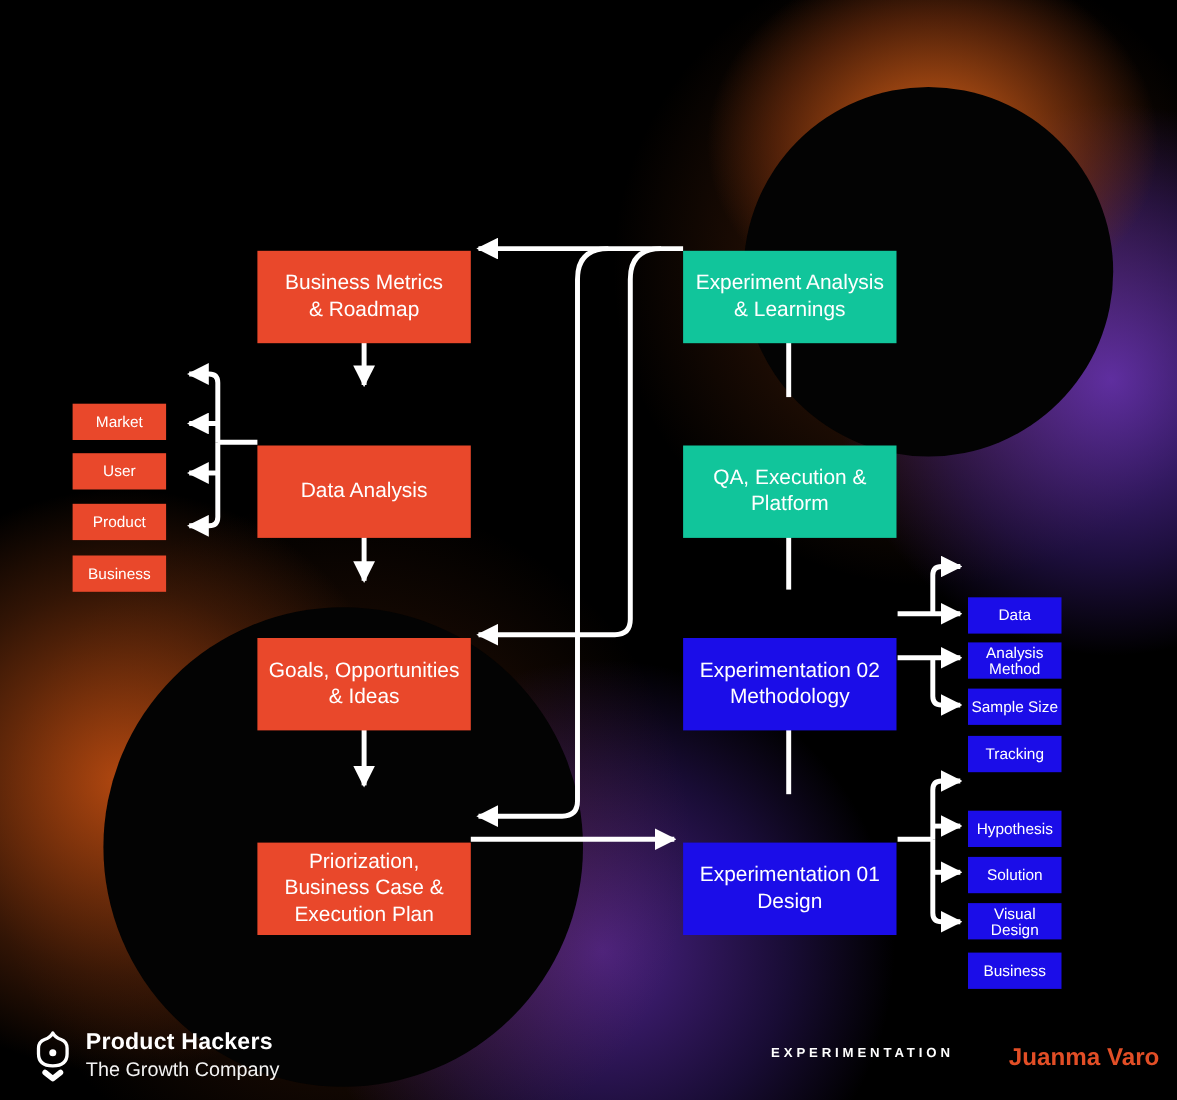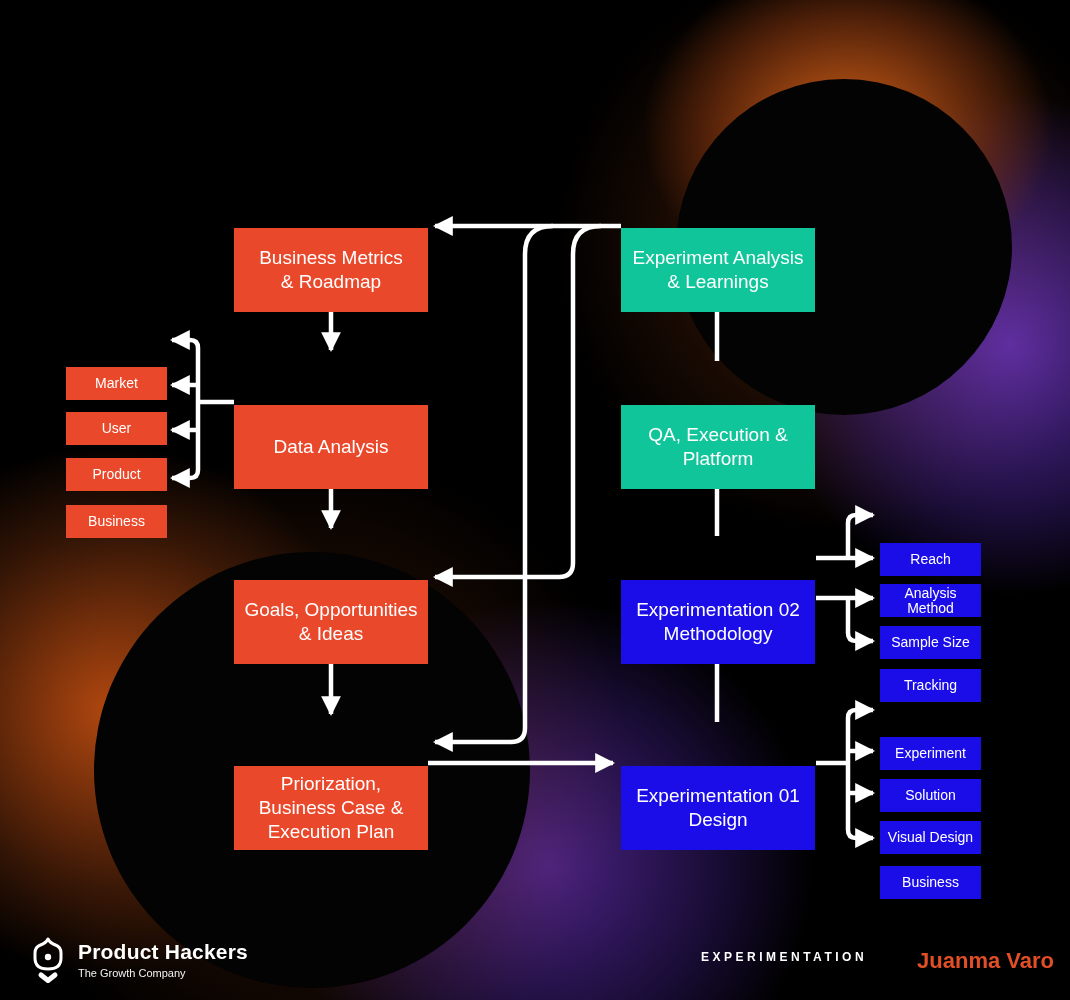--- a/index.html
+++ b/index.html
@@ -17,29 +17,29 @@
   }
   .glow-circle{position:absolute;border-radius:50%;background:#030303;}
   #circle-top{left:676px;top:79px;width:336px;height:336px;}
   #circle-bottom{left:94px;top:552px;width:436px;height:436px;}
   #connectors{position:absolute;left:0;top:0;z-index:2;}
   .node{
     position:absolute;z-index:3;display:flex;align-items:center;justify-content:center;
     text-align:center;color:#fff;white-space:pre-line;margin-top:44px;
   }
   .main{width:194px;height:84px;font-size:19px;line-height:1.25;font-weight:400;}
-  .sub{width:101px;height:33px;font-size:14px;line-height:1.05;font-weight:400;}
+  .sub{width:85px;height:33px;font-size:14px;line-height:1.05;font-weight:400;}
   .orange{background:var(--orange,#E9482B);}
   .teal{background:var(--teal,#11C59B);}
   .blue{background:var(--blue,#1B0DE8);}
   
   #footer-logo{position:absolute;left:28px;top:936px;z-index:3;display:flex;align-items:center;}
   #brand-text{margin-left:10px;color:#fff;}
   #brand-name{font-size:21px;font-weight:700;letter-spacing:0.2px;line-height:1.05;}
-  #brand-tagline{font-size:11px;font-weight:400;margin-top:3px;opacity:0.95;}
+  #brand-tagline{font-size:18px;font-weight:400;margin-top:3px;opacity:0.95;}
   #footer-title{
     position:absolute;left:701px;top:950px;z-index:3;color:#fff;
     font-size:12px;font-weight:700;letter-spacing:3.5px;
   }
   #footer-author{
     position:absolute;right:16px;top:948px;z-index:3;
     font-size:22px;font-weight:700;color:var(--accent,#E24E26);
   }
 </style>
 </head>
@@ -106,27 +106,27 @@
   <div class="node main blue" style="left:621px;top:536px">Experimentation 02
 Methodology</div>
   <div class="node main blue" style="left:621px;top:722px">Experimentation 01
 Design</div>
 
   <div class="node sub orange" style="left:66px;top:323px">Market</div>
   <div class="node sub orange" style="left:66px;top:368px">User</div>
   <div class="node sub orange" style="left:66px;top:414px">Product</div>
   <div class="node sub orange" style="left:66px;top:461px">Business</div>
 
-  <div class="node sub blue" style="left:880px;top:499px">Reach</div>
+  <div class="node sub blue" style="left:880px;top:499px">Data</div>
   <div class="node sub blue" style="left:880px;top:540px">Analysis
 Method</div>
   <div class="node sub blue" style="left:880px;top:582px">Sample Size</div>
   <div class="node sub blue" style="left:880px;top:625px">Tracking</div>
 
-  <div class="node sub blue" style="left:880px;top:693px">Experiment</div>
+  <div class="node sub blue" style="left:880px;top:693px">Hypothesis</div>
   <div class="node sub blue" style="left:880px;top:735px">Solution</div>
   <div class="node sub blue" style="left:880px;top:777px">Visual Design</div>
   <div class="node sub blue" style="left:880px;top:822px">Business</div>
 
   <div id="footer-logo">
     <svg width="40" height="48" viewBox="0 0 40 48">
       <path d="M7 17 Q7 11 12.5 9 Q18 7 20 3 Q22 7 27.5 9 Q33 11 33 17 L33 22 Q33 33 20 33 Q7 33 7 22 Z" fill="none" stroke="#fff" stroke-width="3" stroke-linejoin="round"></path>
       <circle cx="20" cy="21" r="3.2" fill="#fff"></circle>
       <path d="M13 39 L20 44.5 L27 39" fill="none" stroke="#fff" stroke-width="5" stroke-linecap="round" stroke-linejoin="round"></path>
     </svg>

